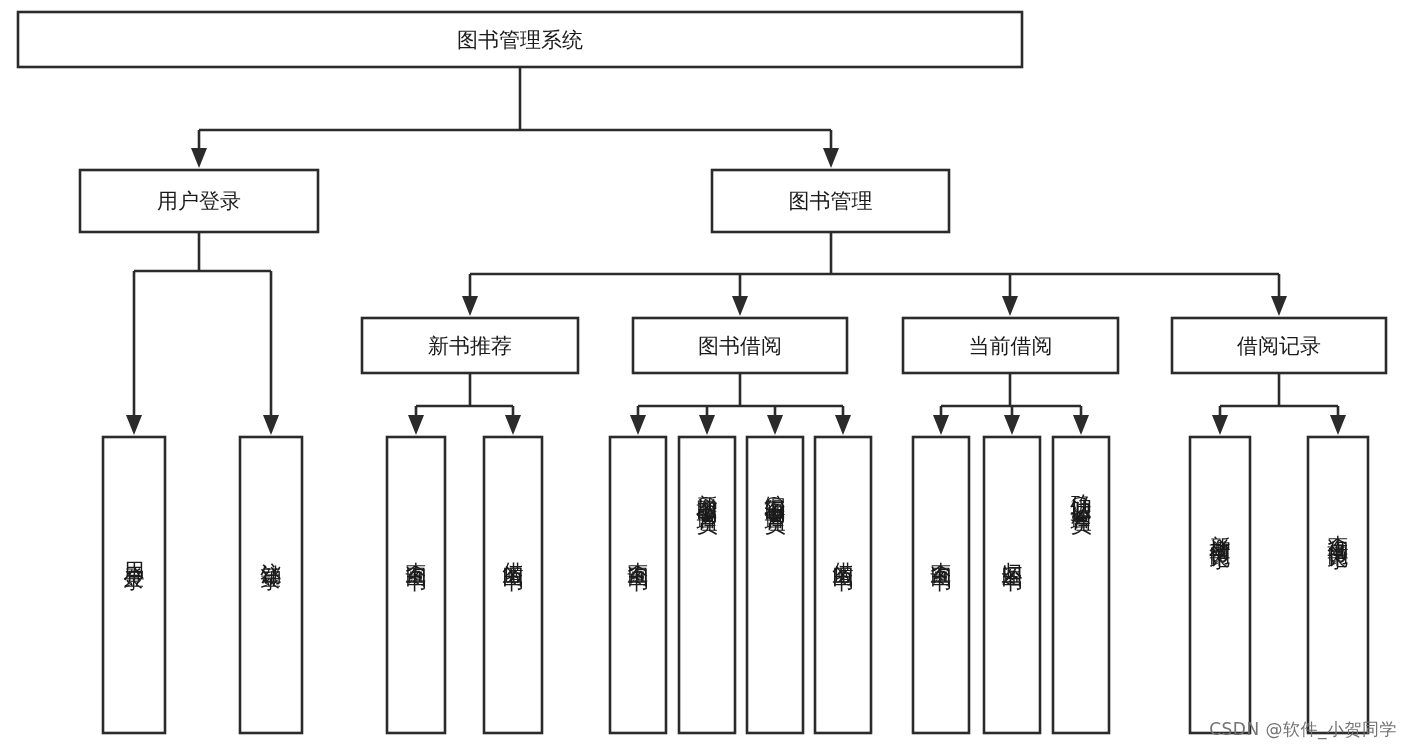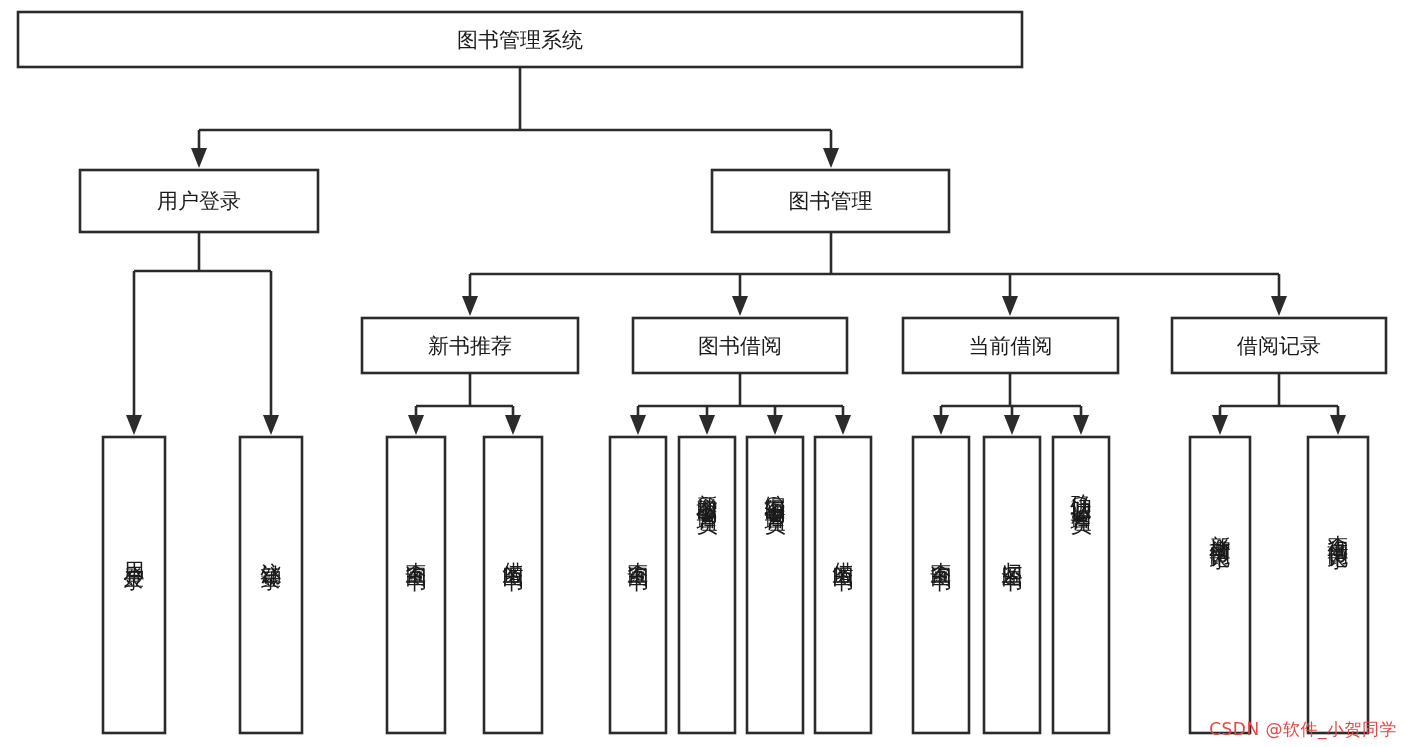--- a/index.html
+++ b/index.html
@@ -54,21 +54,21 @@
   .arrow-head {
     fill: #2b2b2b;
     stroke: none;
   }
   .watermark {
     position: absolute;
     right: 8px;
     bottom: 6px;
     font-family: "DejaVu Sans", "Liberation Sans", sans-serif;
     font-size: 17px;
-    color: #ef4444;
+    color: #737373;
     white-space: nowrap;
     letter-spacing: 0.5px;
   }
 </style>
 </head>
 <body>
 
 <div id="stage">
   <svg id="diagram" viewBox="0 0 1405 747">
     <g id="connector-layer">

